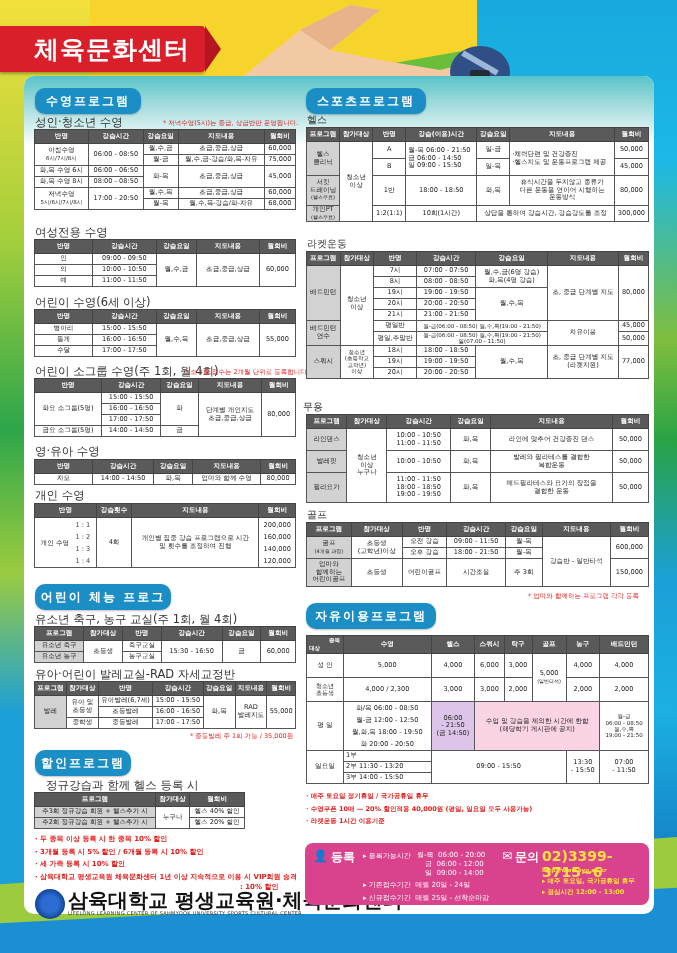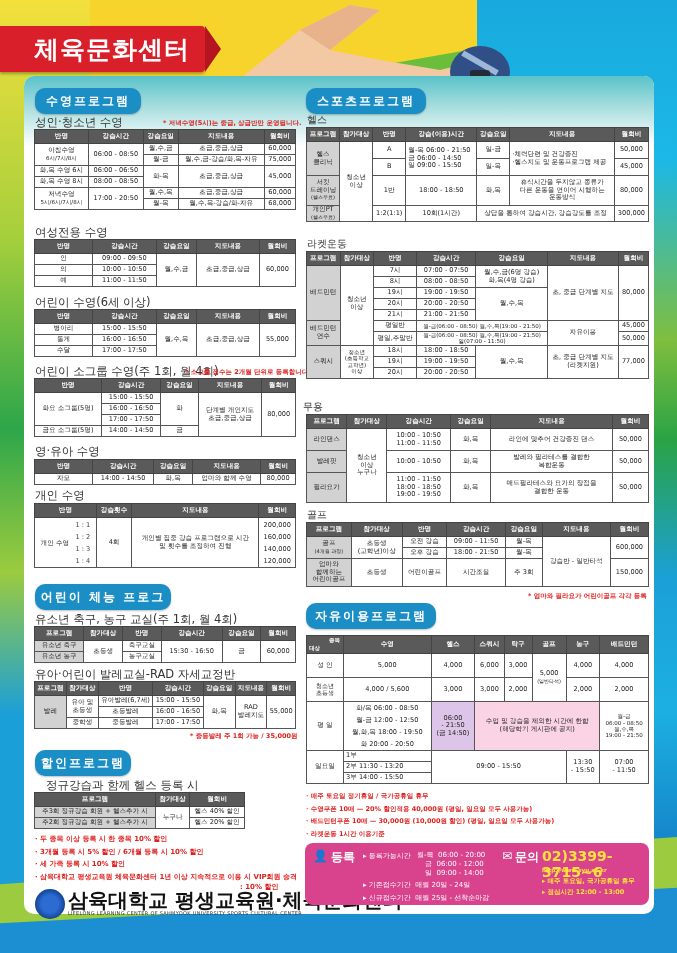--- a/index.html
+++ b/index.html
@@ -13,21 +13,21 @@
 .bg .g2{position:absolute;left:-40px;top:860px;width:780px;height:120px;background:#9ccb3f;transform:rotate(-4deg)}
 .bg .g3{position:absolute;left:-40px;top:905px;width:780px;height:80px;background:#1b8fd2;transform:rotate(-3deg)}
 .swimmer{position:absolute;left:180px;top:0;width:360px;height:140px}
 .card{position:absolute;left:24px;top:76px;width:630px;height:838px;background:#fff;border-radius:10px;overflow:hidden}
 .card .pool{position:absolute;left:0;top:0;width:100%;height:70px;background:linear-gradient(180deg,#59c3c9 0%,#a9dedf 45%,rgba(255,255,255,0) 100%)}
 .banner{position:absolute;left:0;top:26px;width:205px;height:46px;background:#d91f2a;border-radius:0 4px 4px 0;box-shadow:0 2px 3px rgba(0,0,0,.3)}
 .banner span{position:absolute;left:34px;top:7px;color:#fff;font-size:25px;font-weight:bold;letter-spacing:1px}
 .banner:after{content:"";position:absolute;right:-16px;top:0;width:0;height:0;border-left:16px solid #b51520;border-top:23px solid transparent;border-bottom:23px solid transparent}
 .pill{position:absolute;height:26px;background:#1b8ec6;border-radius:10px;color:#fff;font-size:12px;font-weight:bold;text-align:center;line-height:26px;letter-spacing:2px;box-shadow:0 1px 2px rgba(0,0,0,.25)}
 .sub{position:absolute;font-size:11.5px;color:#333;white-space:nowrap}
-.note{position:absolute;font-size:6.5px;color:#e0201e;font-weight:bold;white-space:nowrap}
+.note{position:absolute;font-size:6.5px;color:#e0201e;font-weight:normal;white-space:nowrap}
 table{position:absolute;border-collapse:collapse;font-size:6.6px;background:#fff}
 th{background:#5a5a5a;color:#fff;font-weight:bold;height:14px;border:1px solid #444;padding:0 2px;white-space:nowrap}
 td{border:1px solid #555;text-align:center;padding:0 2px;height:11px;white-space:nowrap;line-height:1.15}
 td.g{background:#d2d2d2}
 td.small{font-size:5.5px}
 .bullets{position:absolute;font-size:7px;color:#e0201e;font-weight:bold;line-height:12.5px}
 .reg{position:absolute;left:305px;top:843px;width:344px;height:62px;background:#d9438d;border-radius:8px;color:#fff}
 .reg .t{position:absolute;font-size:7px;white-space:nowrap}
 .reg .big{position:absolute;font-size:12px;font-weight:bold}
 .reg .phone{position:absolute;left:237px;top:5px;font-size:14px;font-weight:bold;color:#ffe23a}
@@ -546,21 +546,21 @@
 함께하는
 어린이골프</td>
         <td>초등생</td>
         <td>어린이골프</td>
         <td>시간조율</td>
         <td>주 3회</td>
         <td>150,000</td>
       </tr>
 </tbody>
   </table>
-<div class="note" style="left:528px;top:592px">* 엄마와 필라요가 어린이골프 각각 등록</div>
+<div class="note" style="left:528px;top:592px">* 엄마와 함께하는 프로그램 각각 등록</div>
 
 <div class="pill" style="left:306px;top:603px;width:130px">자유이용프로그램</div>
 <table style="left:306px;top:635px;width:343px">
   <tbody>
       <tr>
         <th style="width:37px;font-size:5.5px;position:relative;height:18px">
           <span style="position:absolute;right:3px;top:1px">종목</span>
           <span style="position:absolute;left:2px;bottom:1px">대상</span>
         </th>
         <th>수영</th>
@@ -577,21 +577,21 @@
         <td>4,000</td>
         <td>6,000</td>
         <td>3,000</td>
         <td rowspan="2"><span>5,000</span><br><span style="font-size:5px">(일반타석)</span></td>
         <td>4,000</td>
         <td>4,000</td>
       </tr>
   <tr>
         <td style="height:24px;white-space:pre-line;font-size:6px">청소년
 초등생</td>
-        <td>4,000 / 5,600</td>
+        <td>4,000 / 2,300</td>
         <td>3,000</td>
         <td>3,000</td>
         <td>2,000</td>
         <td>2,000</td>
         <td>2,000</td>
       </tr>
   <tr>
         <td style="height:48px">평 일</td>
         <td style="text-align:center;line-height:12px"><span>화/목</span> <span>06:00 - 08:50</span><br><span>월-금</span> <span>12:00 - 12:50</span><br><span>월,화,목</span> <span>18:00 - 19:50</span><br><span>화</span> <span>20:00 - 20:50</span></td>
         <td style="white-space:pre-line;background:rgba(170,110,200,.4)">06:00
@@ -617,21 +617,20 @@
         <td style="text-align:left"><span>2부</span> <span>11:30 - 13:20</span></td>
       </tr>
   <tr>
         <td style="text-align:left"><span>3부</span> <span>14:00 - 15:50</span></td>
       </tr>
 </tbody>
   </table>
 <div class="bullets" style="left:306px;top:790px;line-height:12.5px;font-size:6.5px">
   <div>· 매주 토요일 정기휴일 / 국가공휴일 휴무</div>
   <div>· 수영쿠폰 10매 — 20% 할인적용 40,000원 (평일, 일요일 모두 사용가능)</div>
-  <div>· 배드민턴쿠폰 10매 — 30,000원 (10,000원 할인) (평일, 일요일 모두 사용가능)</div>
   <div>· 라켓운동 1시간 이용기준</div>
 </div>
 
 <div class="reg">
   <div class="big" style="left:8px;top:6px">👤</div>
   <div class="big" style="left:26px;top:6px">등록</div>
   <div class="t" style="left:58px;top:8px">▸ 등록가능시간</div>
   <div class="t" style="left:112px;top:8px;line-height:9px">
     <span>월-목</span> &nbsp;<span>06:00 - 20:00</span><br>
     <span style="padding-left:8px">금</span> &nbsp;<span>06:00 - 12:00</span><br>

